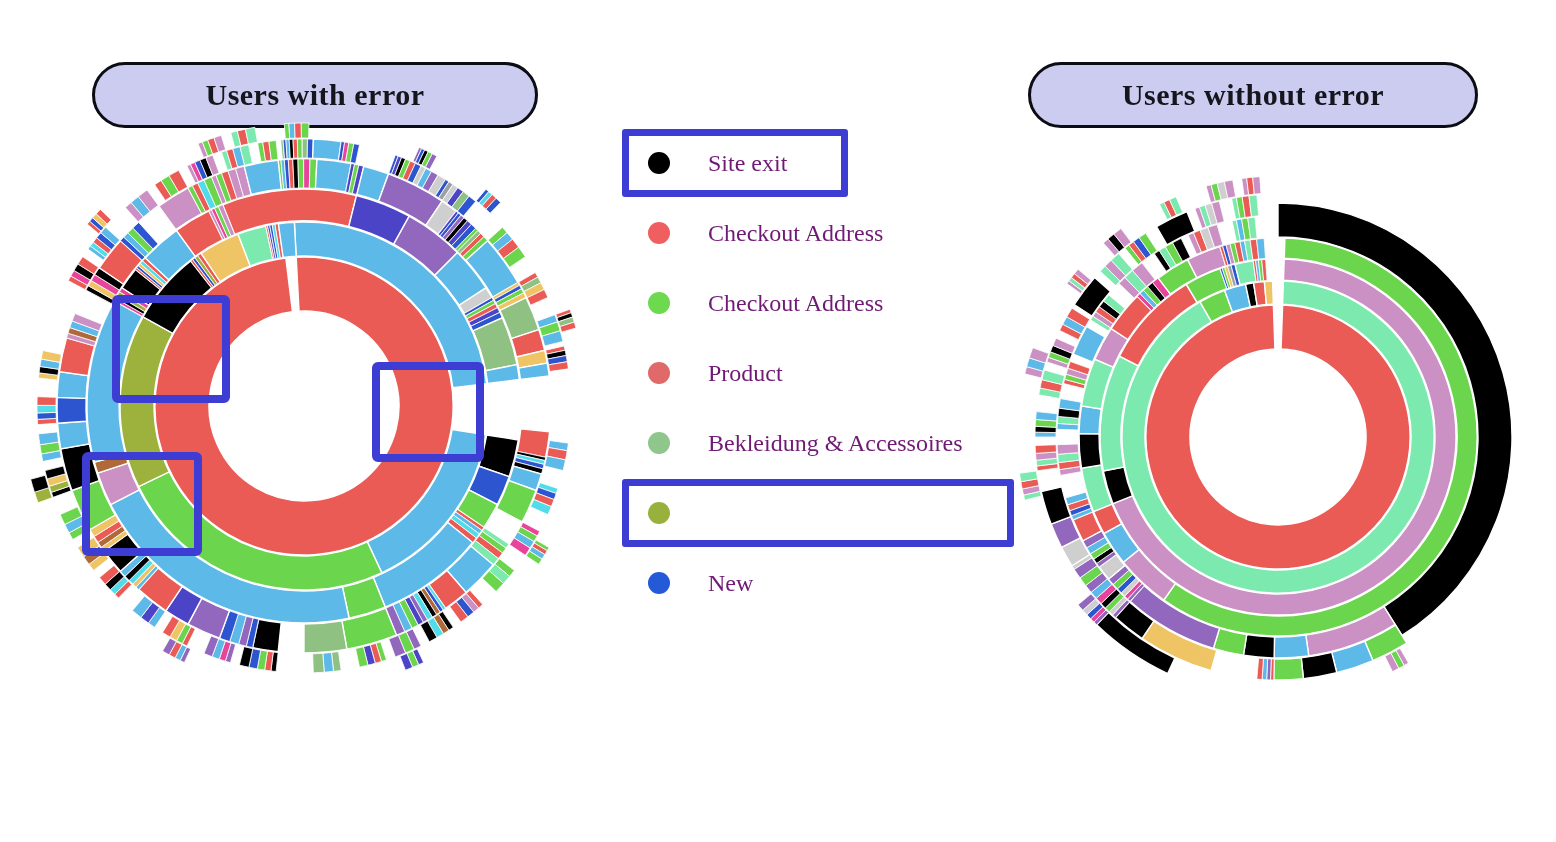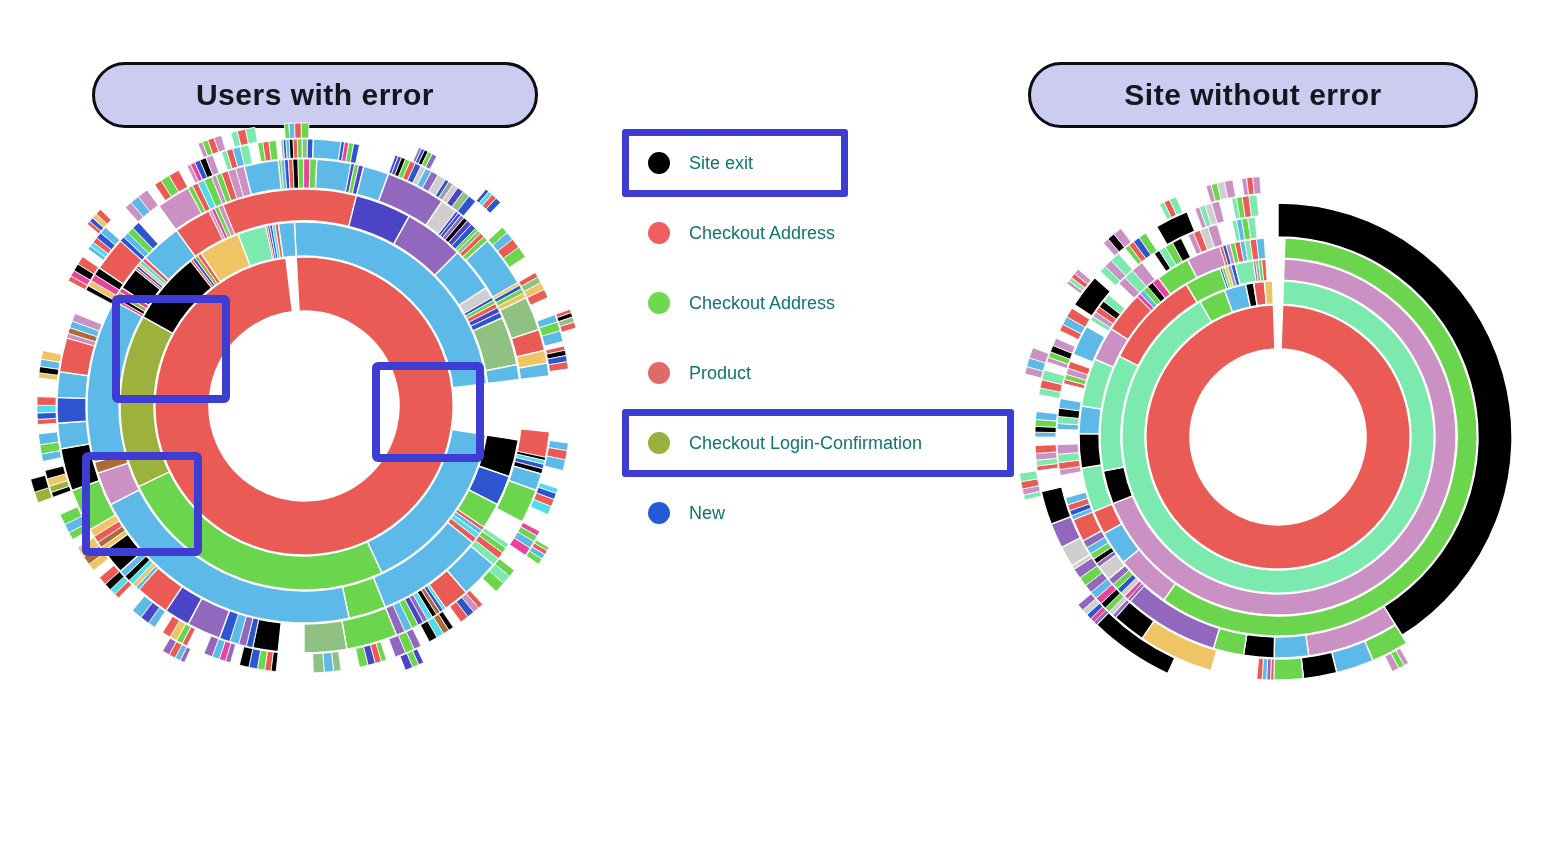--- a/index.html
+++ b/index.html
@@ -1,31 +1,31 @@
 <!DOCTYPE html>
 <html><head>
 <meta charset="utf-8">
 <style>
   html,body{margin:0;padding:0;background:#ffffff;}
   .canvas{position:relative;width:1556px;height:842px;background:#fff;overflow:hidden;
-          font-family:Liberation Sans, sans-serif;}
+          font-family:Liberation Serif, serif;}
 
   
   .pill{position:absolute;height:66px;border:3px solid #0c0c14;border-radius:36px;
         background:#ccccf0;display:flex;align-items:center;justify-content:center;
         box-sizing:border-box;}
   .pill span{font-size:30px;font-weight:bold;color:#15151d;letter-spacing:.5px;}
   #pill-left{left:92px;top:62px;width:446px;}
   #pill-right{left:1028px;top:62px;width:450px;}
 
   
   #legend{position:absolute;left:622px;top:128px;width:420px;}
   .legend-row{position:relative;height:70px;display:flex;align-items:center;}
   .legend-row .dot{width:22px;height:22px;border-radius:50%;margin-left:26px;flex:0 0 auto;}
-  .legend-row .lbl{margin-left:19px;font-size:18px;color:#0f766e;white-space:nowrap;}
+  .legend-row .lbl{margin-left:38px;font-size:24px;color:#701a75;white-space:nowrap;}
   .legend-row.hl::before{content:"";position:absolute;left:0;top:1px;bottom:1px;width:378px;
         border:7px solid #3e3dd3;border-radius:3px;pointer-events:none;}
   #legend .legend-row:nth-child(1).hl::before,
   #legend .legend-row:nth-child(2).hl::before{width:212px;}
 
   
   .chart-box{position:absolute;border:8px solid #3e3dd3;border-radius:6px;box-sizing:border-box;
              background:transparent;pointer-events:none;}
 
   svg.sunburst{position:absolute;}
@@ -33,21 +33,21 @@
 </head>
 <body>
 
 <div class="canvas">
 
   <div class="pill" id="pill-left">
     <span>Users with error</span>
   </div>
 
   <div class="pill" id="pill-right">
-    <span>Site without error</span>
+    <span>Users without error</span>
   </div>
 
   <svg class="sunburst" id="chart-left" viewBox="-287 -287 574 574" style="left: 17px; top: 119px; width: 574px; height: 574px;">
       <path d="M-7.80 -148.80A149 149 0 0 1 138.34 -55.33A149 149 0 0 1 96.97 113.13A149 149 0 0 1 -75.85 128.25A149 149 0 0 1 -145.85 -30.47A149 149 0 0 1 -18.16 -147.89L-11.58 -94.29A95 95 0 0 0 -92.99 -19.43A95 95 0 0 0 -48.36 81.77A95 95 0 0 0 61.82 72.13A95 95 0 0 0 88.21 -35.28A95 95 0 0 0 -4.97 -94.87Z" fill="#ea5b55" stroke="#ffffff" stroke-width="1.4"></path>
       <path d="M-9.63 -183.75A184 184 0 0 1 118.27 -140.95A184 184 0 0 1 182.63 -22.42L148.88 -18.28A150 150 0 0 0 96.42 -114.91A150 150 0 0 0 -7.85 -149.79Z" fill="#5db9e7" stroke="#ffffff" stroke-width="1.4"></path>
       <path d="M181.73 28.78A184 184 0 0 1 77.76 166.76L63.39 135.95A150 150 0 0 0 148.15 23.47Z" fill="#5db9e7" stroke="#ffffff" stroke-width="1.4"></path>
       <path d="M77.76 166.76A184 184 0 0 1 -61.42 173.45A184 184 0 0 1 -165.38 80.66L-134.82 65.76A150 150 0 0 0 -50.07 141.40A150 150 0 0 0 63.39 135.95Z" fill="#6bd54d" stroke="#ffffff" stroke-width="1.4"></path>
       <path d="M-165.38 80.66A184 184 0 0 1 -160.93 -89.20L-131.19 -72.72A150 150 0 0 0 -134.82 65.76Z" fill="#9cb23d" stroke="#ffffff" stroke-width="1.4"></path>
       <path d="M-160.93 -89.20A184 184 0 0 1 -113.28 -144.99L-92.35 -118.20A150 150 0 0 0 -131.19 -72.72Z" fill="#000000" stroke="#ffffff" stroke-width="1.4"></path>
       <path d="M-113.28 -144.99A184 184 0 0 1 -111.36 -146.48L-90.78 -119.41A150 150 0 0 0 -92.35 -118.20Z" fill="#ea5b55" stroke="#ffffff" stroke-width="0.8"></path>
@@ -604,23 +604,26 @@
     <span class="lbl">Checkout Address</span>
   </div>
       <div class="legend-row">
     <span class="dot" style="background: rgb(108, 217, 79);"></span>
     <span class="lbl">Checkout Address</span>
   </div>
       <div class="legend-row">
     <span class="dot" style="background: rgb(224, 106, 106);"></span>
     <span class="lbl">Product</span>
   </div>
+      <div class="legend-row">
+    <span class="dot" style="background: rgb(143, 198, 140);"></span>
+    <span class="lbl">Bekleidung &amp; Accessoires</span>
+  </div>
       <div class="legend-row hl">
     <span class="dot" style="background: rgb(151, 177, 60);"></span>
-    <span class="lbl">Checkout Login-Confirmation</span>
   </div>
       <div class="legend-row">
     <span class="dot" style="background: rgb(36, 89, 216);"></span>
     <span class="lbl">New</span>
   </div>
     </div>
 
   <div id="boxes">
       <div class="chart-box" style="left: 112px; top: 295px; width: 118px; height: 108px;"></div>
       <div class="chart-box" style="left: 372px; top: 362px; width: 112px; height: 100px;"></div>

